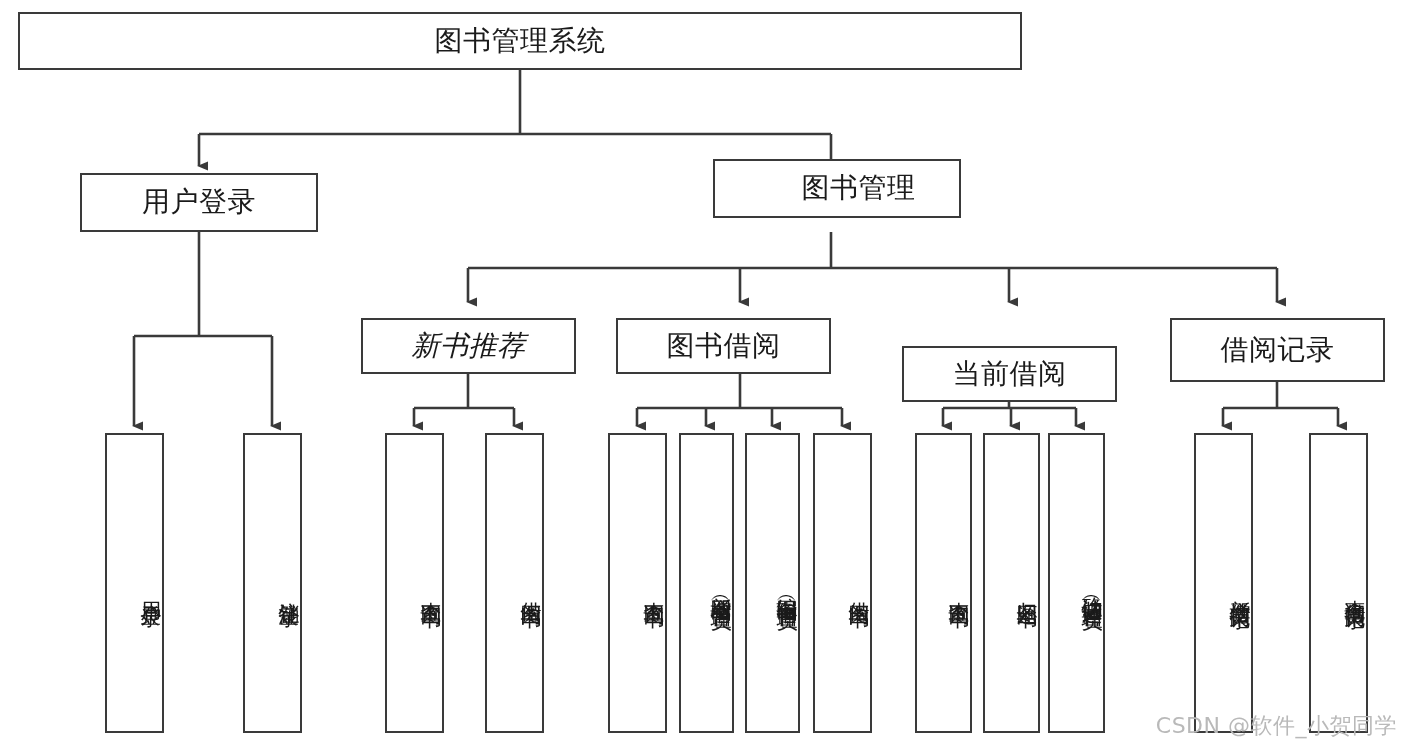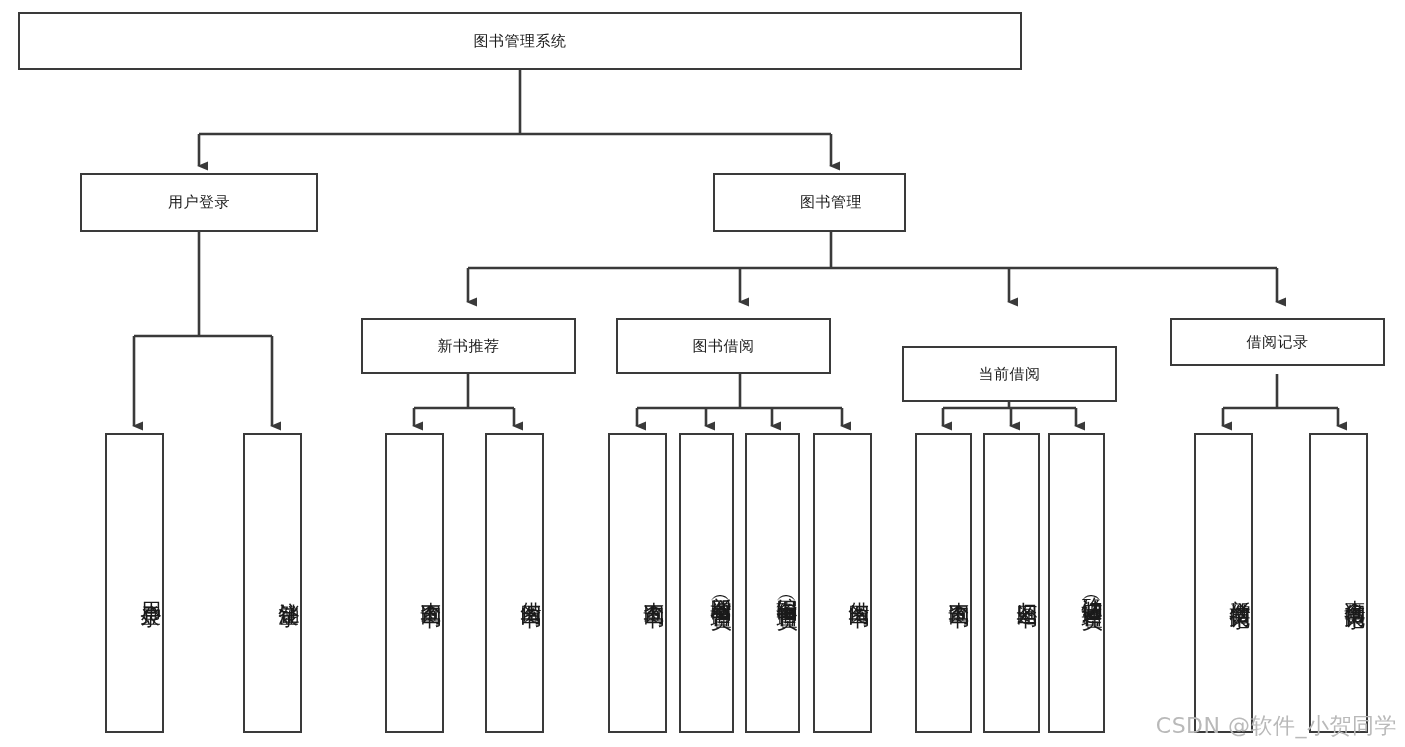--- a/index.html
+++ b/index.html
@@ -29,21 +29,21 @@
     position: absolute;
     box-sizing: border-box;
     border: 2px solid #3a3a3a;
     background: #ffffff;
     display: flex;
     align-items: center;
     justify-content: center;
     color: #1a1a1a;
   }
   .node.h {
-    font-size: 15px;
+    font-size: 28px;
     line-height: 1.1;
     letter-spacing: 0.5px;
     white-space: nowrap;
     justify-content: center;
   }
   .node.v {
     writing-mode: vertical-rl;
     text-orientation: upright;
     align-items: flex-start;
     justify-content: center;
@@ -122,34 +122,34 @@
     </g>
   </svg>
 
   <div class="node h" style="left:18px; top:12px; width:1004px; height:58px;">
     <span>图书管理系统</span>
   </div>
 
   <div class="node h" style="left:80px; top:173px; width:238px; height:59px;">
     <span>用户登录</span>
   </div>
-  <div class="node h" style="left:713px; top:173px; width:193px; height:59px;padding-left:43px;">
+  <div class="node h" style="left:713px; top:159px; width:248px; height:59px;padding-left:43px;">
     <span>图书管理</span>
   </div>
 
-  <div class="node h" style="left:361px; top:318px; width:215px; height:56px;">
+  <div class="node h" style="left:361px; top:318px; width:215px; height:56px;font-style:italic;">
     <span>新书推荐</span>
   </div>
   <div class="node h" style="left:616px; top:318px; width:215px; height:56px;">
     <span>图书借阅</span>
   </div>
   <div class="node h" style="left:902px; top:318px; width:215px; height:56px;margin-top:28px;">
     <span>当前借阅</span>
   </div>
-  <div class="node h" style="left:1170px; top:318px; width:215px; height:48px;">
+  <div class="node h" style="left:1170px; top:318px; width:215px; height:64px;">
     <span>借阅记录</span>
   </div>
 
   <div class="node v" style="left:105px; top:433px; width:59px; height:300px;">
     <span class="vtext">用户登录</span>
   </div>
   <div class="node v" style="left:243px; top:433px; width:59px; height:300px;">
     <span class="vtext">注销登录</span>
   </div>
 

